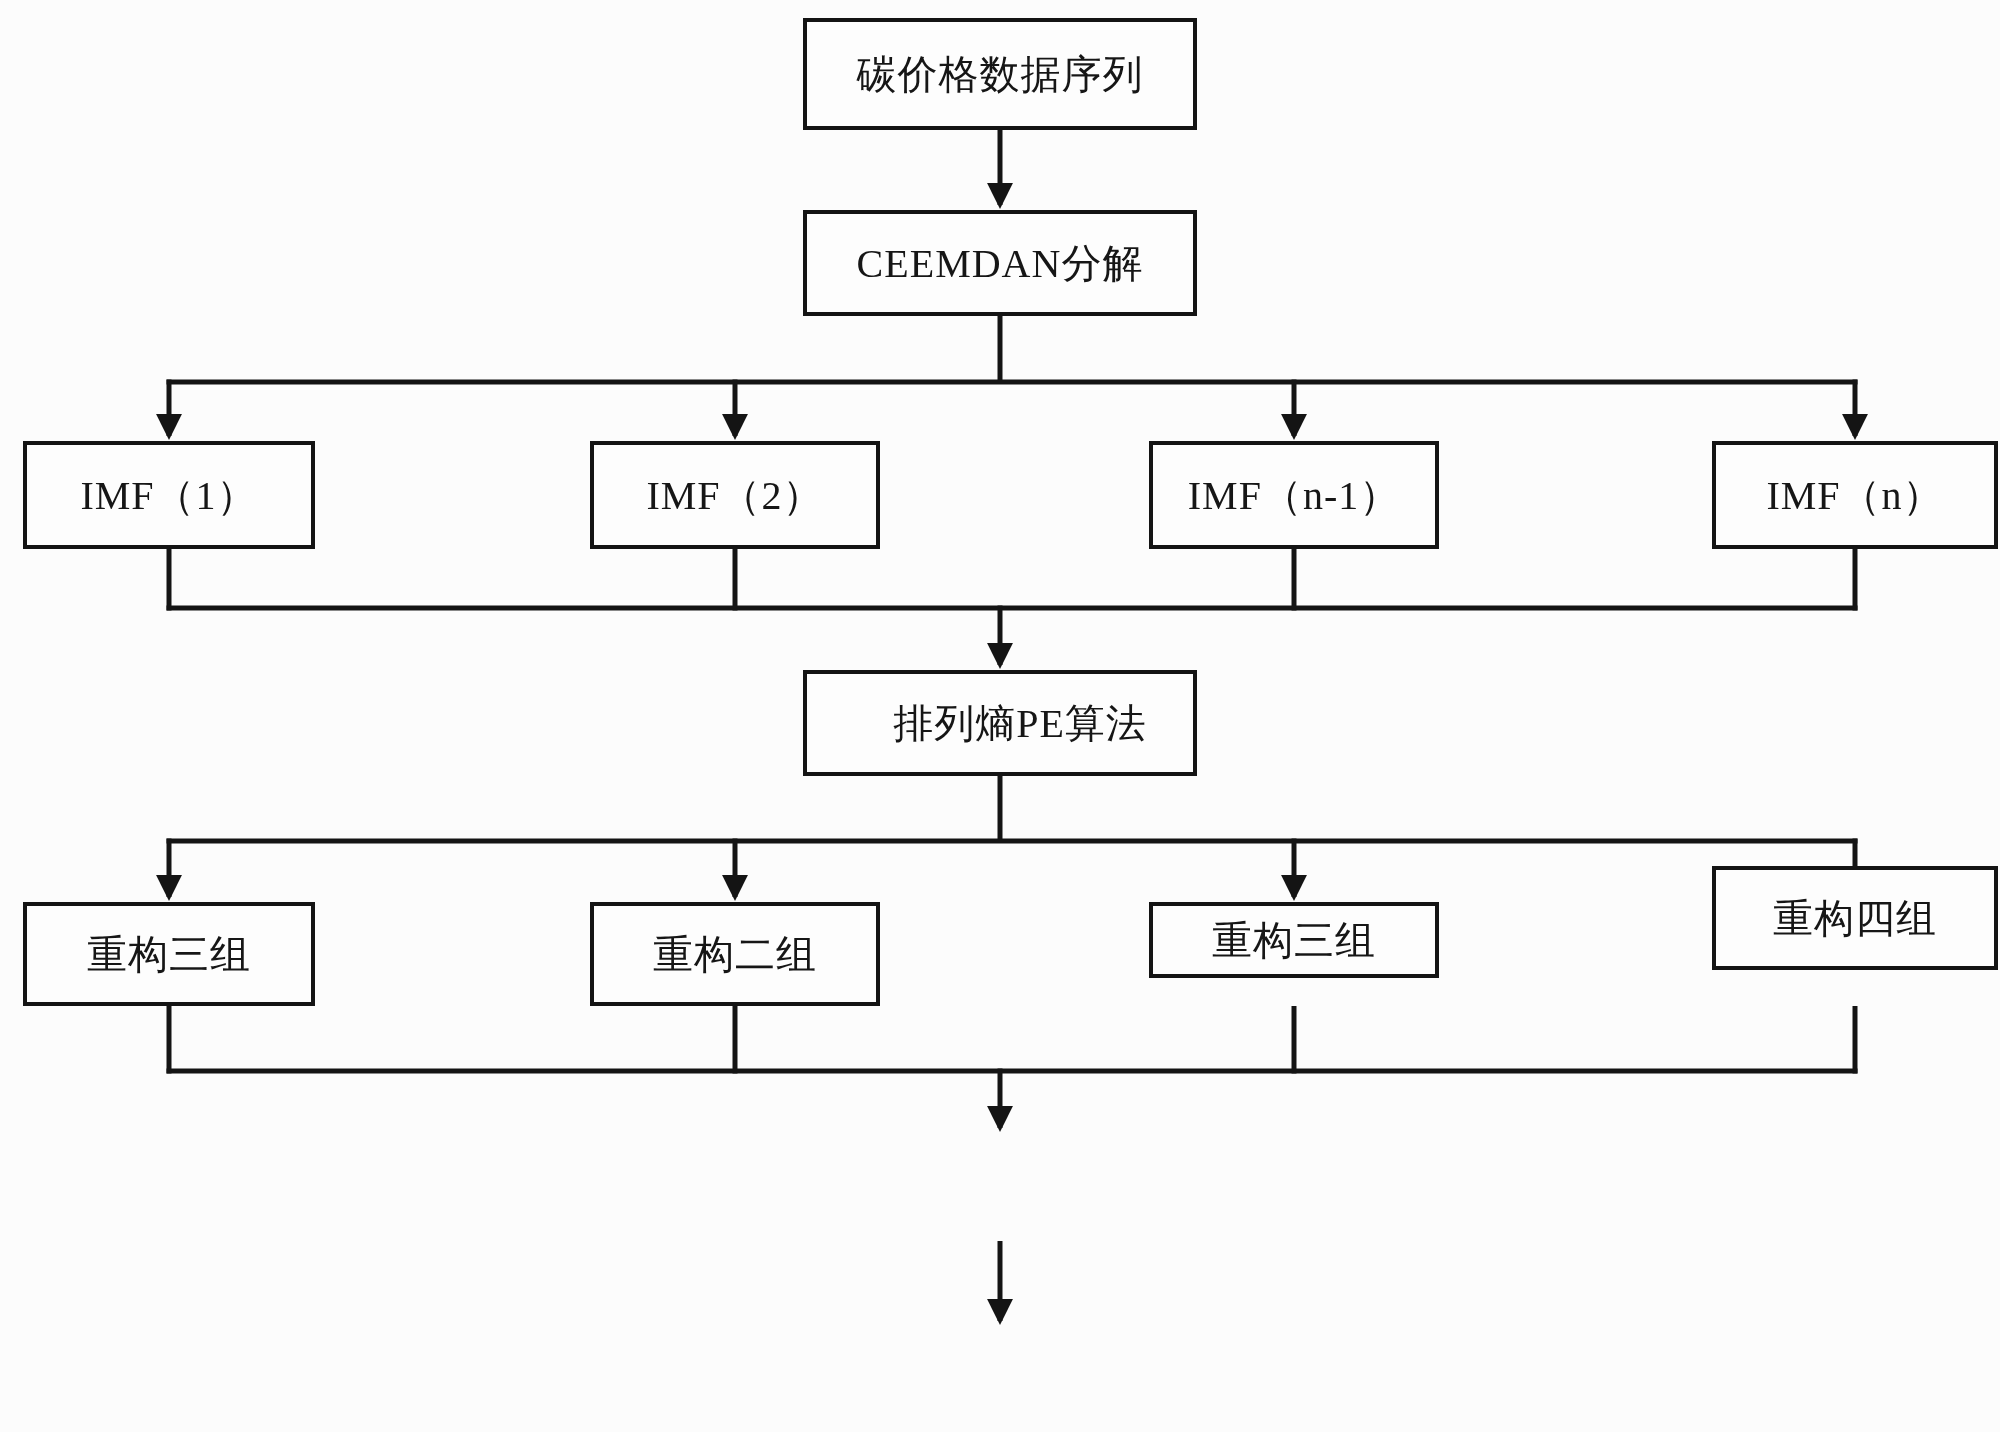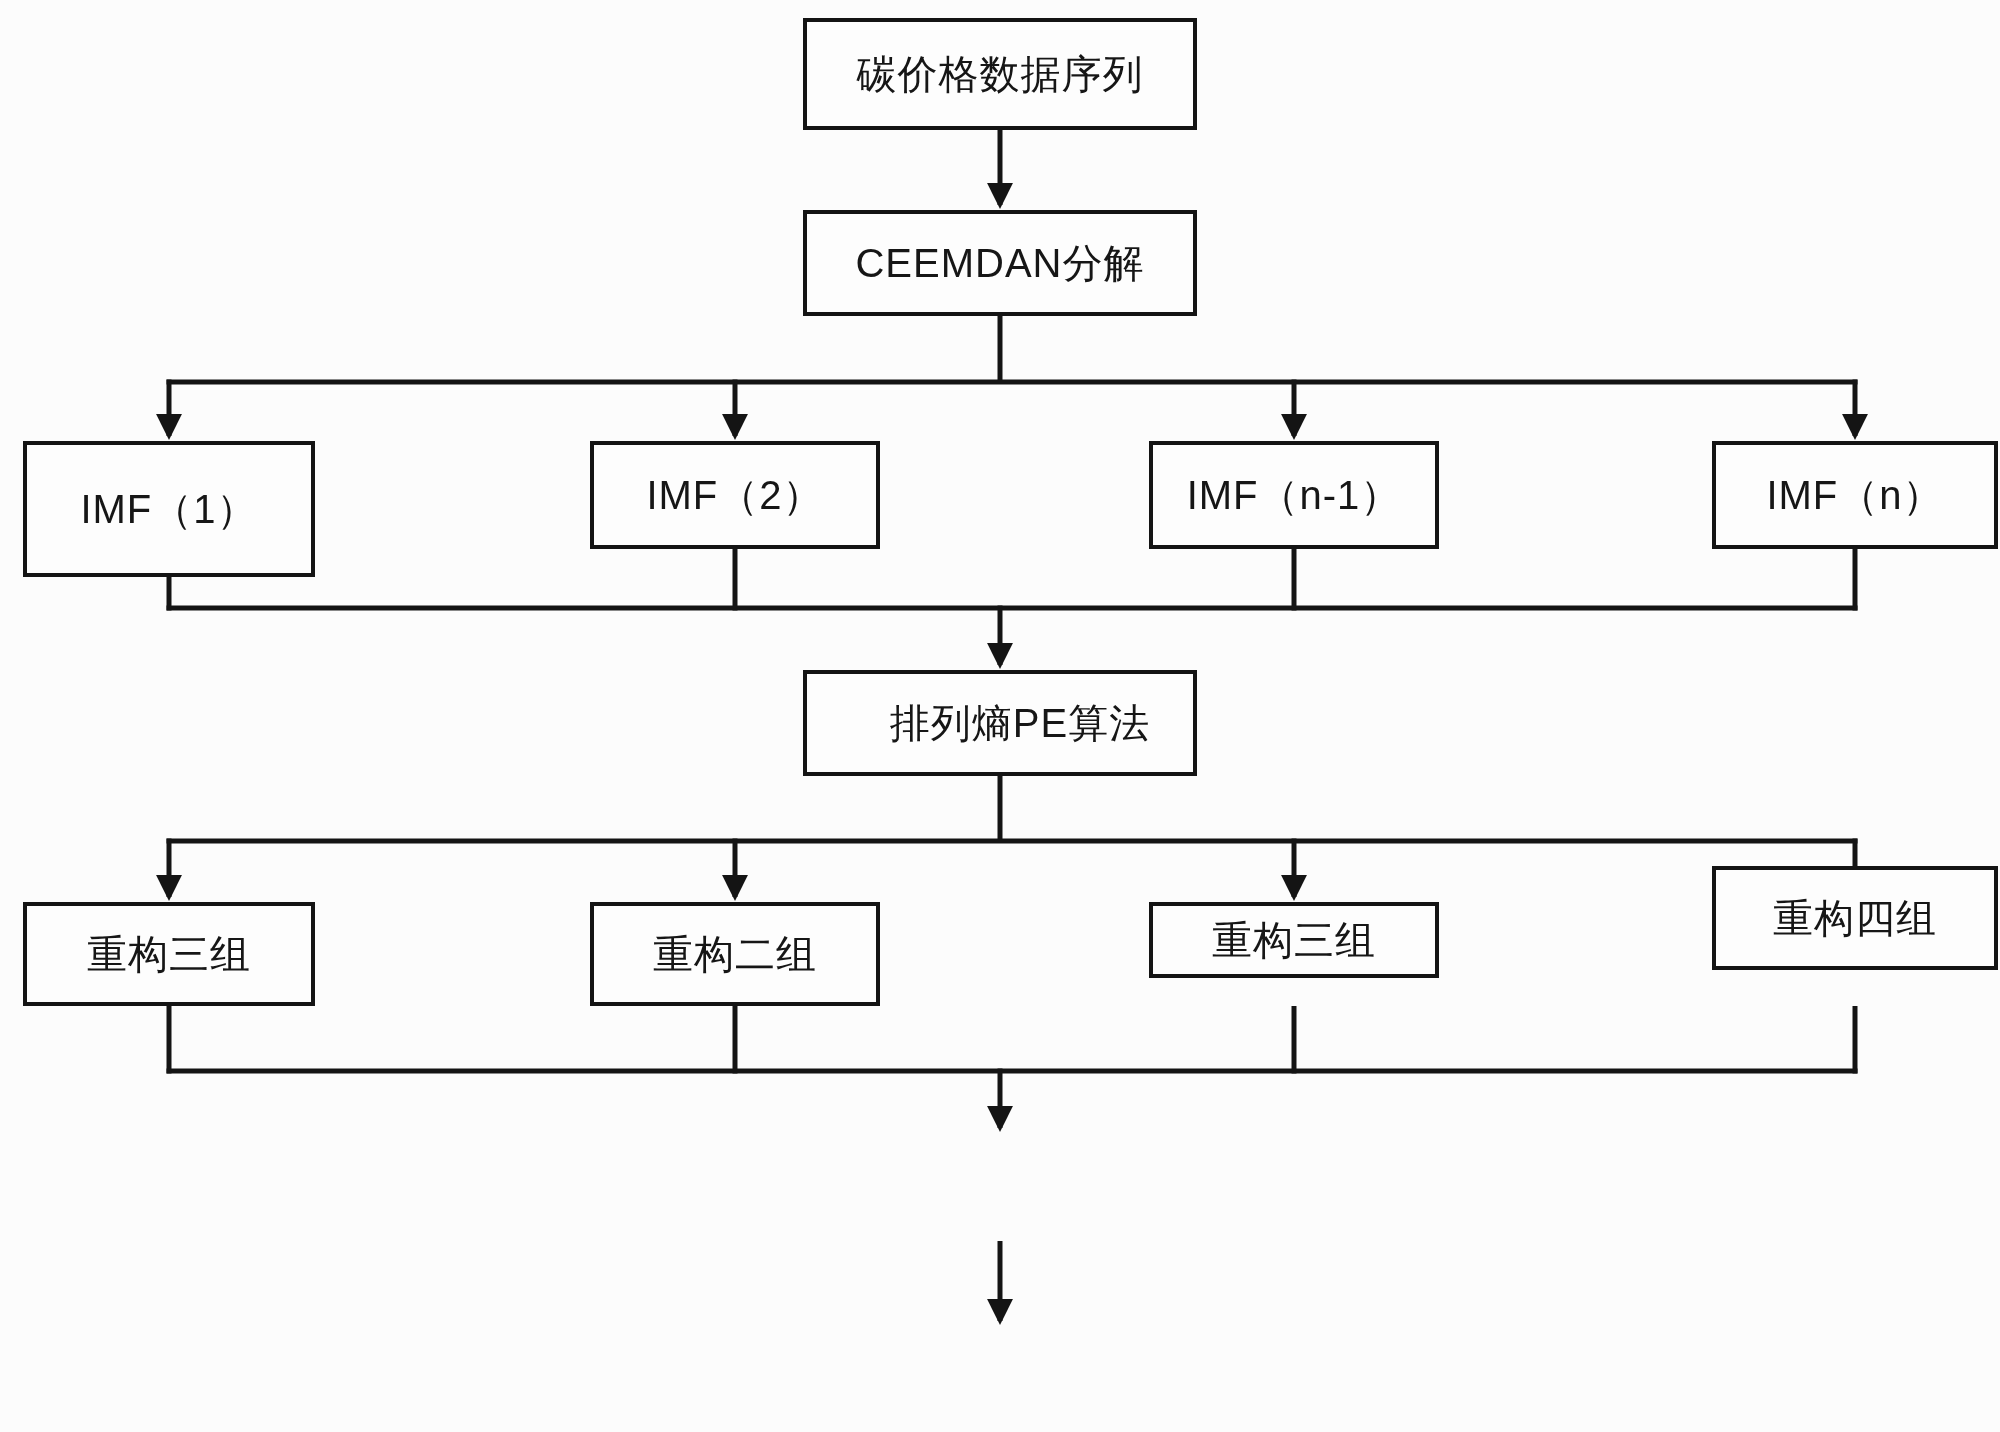--- a/index.html
+++ b/index.html
@@ -5,21 +5,21 @@
   html, body {
     margin: 0;
     padding: 0;
     background: #fcfcfc;
   }
   .canvas {
     position: relative;
     width: 2000px;
     height: 1432px;
     background: #fcfcfc;
-    font-family: Liberation Sans, sans-serif;
+    font-family: Liberation Serif, serif;
     overflow: hidden;
   }
   svg.wires {
     position: absolute;
     left: 0;
     top: 0;
     pointer-events: none;
   }
   .node {
     position: absolute;
@@ -91,21 +91,21 @@
 
     <g stroke="#141414" stroke-width="5" fill="none">
       <path d="M1000 1241 V 1321" marker-end="url(#arrow)"></path>
     </g>
   </svg>
 
   <div class="node" style="left:803px; top:18px; width:394px; height:112px;">碳价格数据序列</div>
 
   <div class="node" style="left:803px; top:210px; width:394px; height:106px;">CEEMDAN分解</div>
 
-  <div class="node" style="left:23px; top:441px; width:292px; height:136px;">IMF（1）</div>
+  <div class="node" style="left:23px; top:441px; width:292px; height:108px;">IMF（1）</div>
 
   <div class="node" style="left:590px; top:441px; width:290px; height:108px;">IMF（2）</div>
 
   <div class="node" style="left:1149px; top:441px; width:290px; height:108px;">IMF（n-1）</div>
 
   <div class="node" style="left:1712px; top:441px; width:286px; height:108px;">IMF（n）</div>
 
   <div class="node" style="left:803px; top:670px; width:394px; height:106px;padding-left:40px;">排列熵PE算法</div>
 
   <div class="node" style="left:23px; top:902px; width:292px; height:104px;">重构三组</div>

